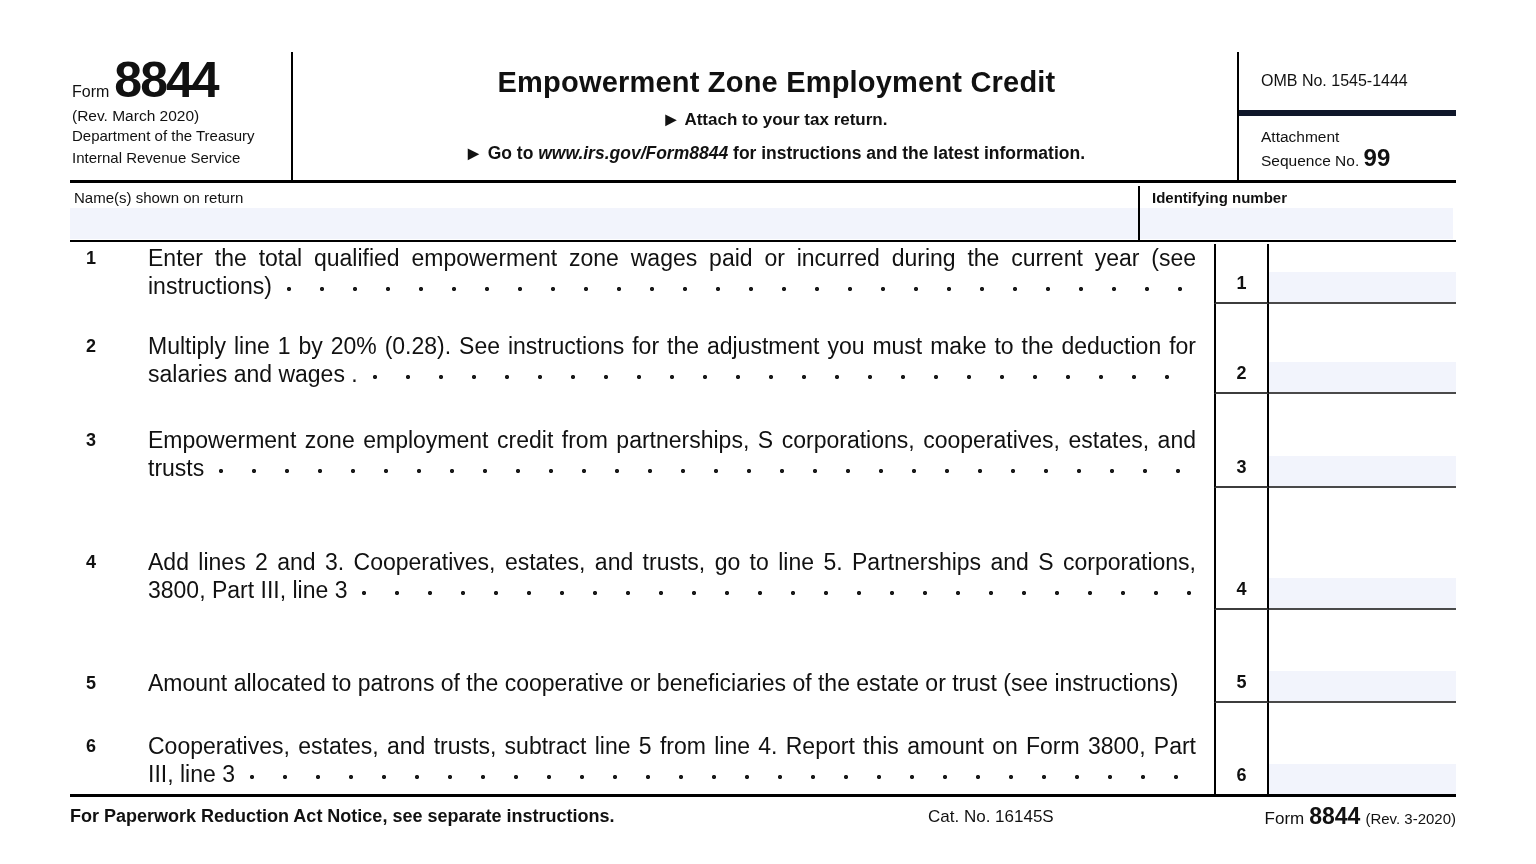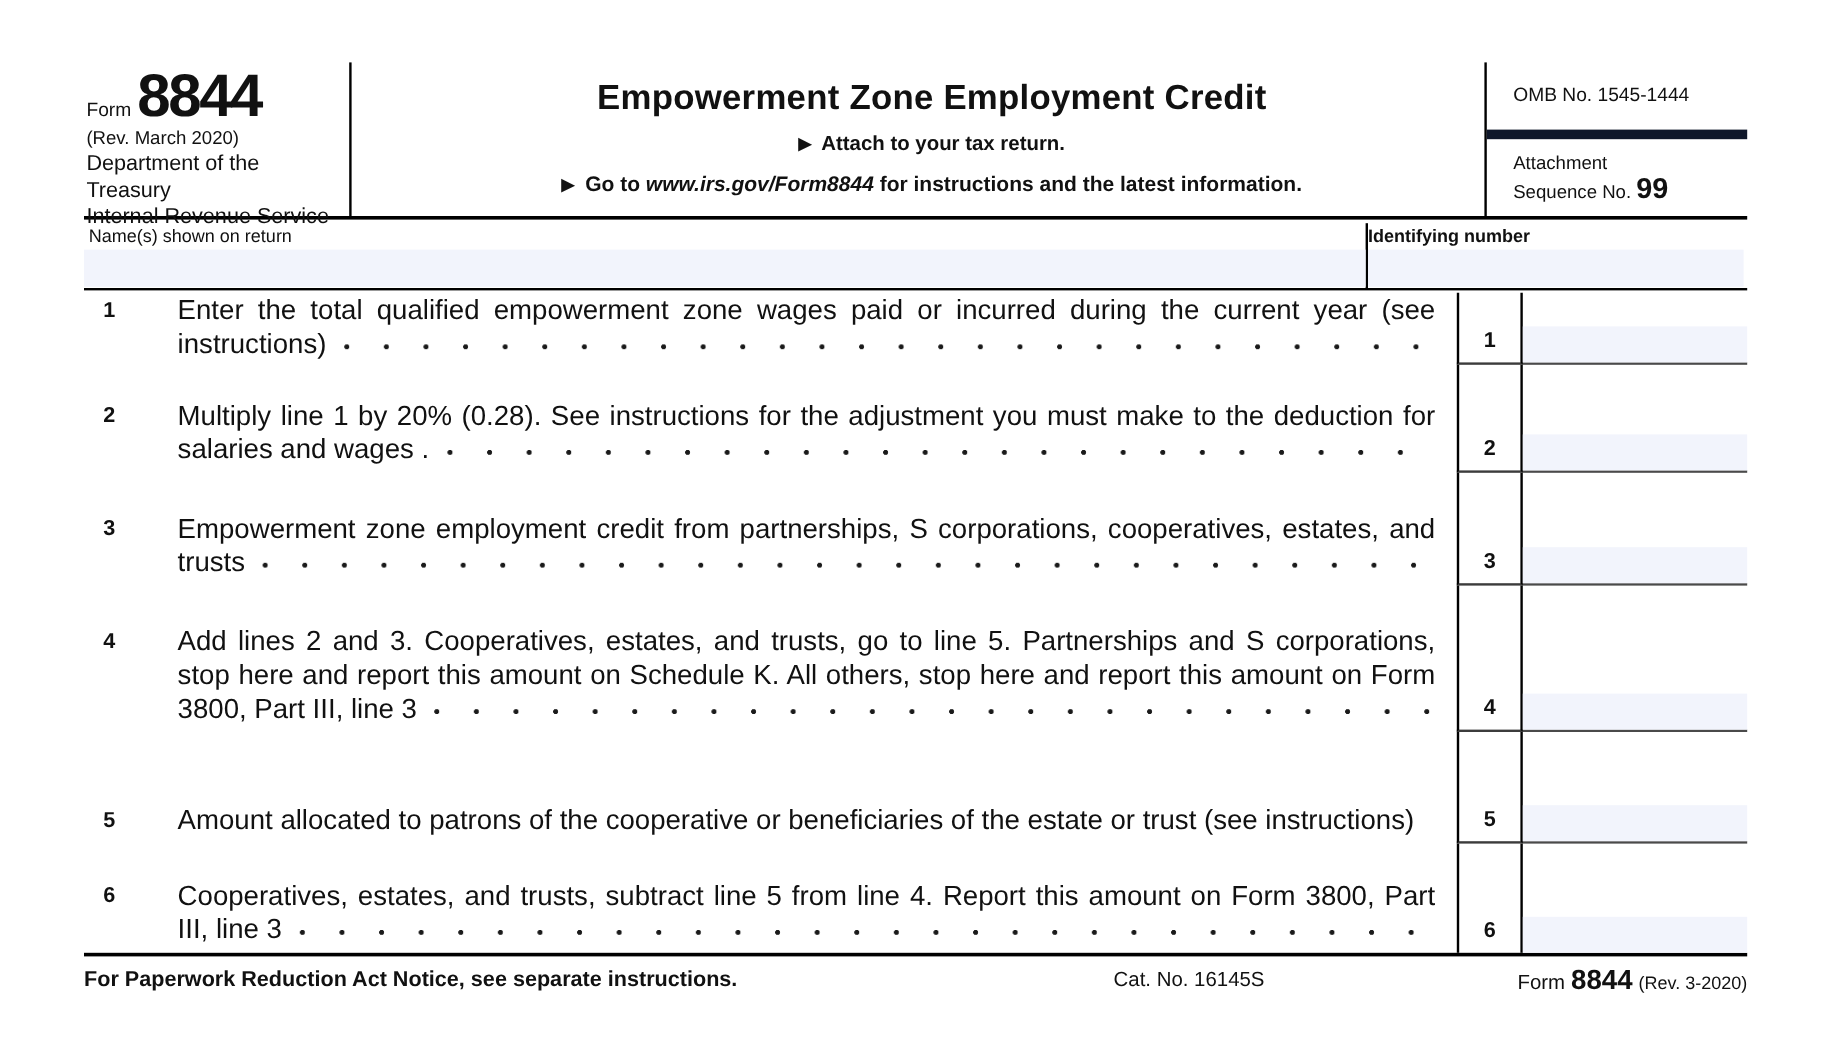--- a/index.html
+++ b/index.html
@@ -10,39 +10,39 @@
   }
 
   
   .hdr { position:absolute; left:70px; top:52px; width:1386px; height:131px;
          border-bottom:3px solid #000; display:flex; }
   .hdr-left { width:223px; border-right:2px solid #000; padding:4px 6px 0 2px; }
   .form-no-line { display:flex; align-items:baseline; gap:5px; }
   .form-word { font-size:16px; }
   .form-no { font-size:50px; font-weight:bold; letter-spacing:-2px; line-height:48px; }
   .rev { font-size:15.5px; margin-top:3px; }
-  .dept { font-size:18px; line-height:22px; }
+  .dept { font-size:15px; line-height:22px; }
   .hdr-center { flex:1; text-align:center;padding-left:23px; }
   .hdr-center h1 { font-size:29px; font-weight:bold; margin-top:14px; letter-spacing:0.2px; }
   .attach { margin-top:11px; font-weight:bold; font-size:17px; }
   .goto { margin-top:13px; font-weight:bold; font-size:17.5px; }
   .arrow { font-size:14px; position:relative; top:-1px; margin-right:4px; }
   .hdr-right { width:219px; border-left:2px solid #000; }
   .omb { height:64px; display:flex; align-items:center; padding-left:22px;
-         font-size:16px; border-bottom:8px solid #0f172a; }
+         font-size:16px; border-bottom:6px solid #0f172a; }
   .attseq { padding:10px 0 0 22px; font-size:15.5px; line-height:21px; }
   .seq99 { font-size:24px; font-weight:bold; }
 
   
   .namerow { position:absolute; left:70px; top:186px; width:1386px; height:56px;
              border-bottom:2px solid #000; display:flex; }
   .name-part { width:1070px; border-right:2px solid #000; position:relative; }
   .id-part { flex:1; position:relative; }
   .rowlbl { font-size:15px; padding:3px 0 0 4px; white-space:nowrap; }
-  .id-part .rowlbl { font-weight:bold; padding-left:0; }
+  .id-part .rowlbl { font-weight:bold; padding-left:12px; }
   .field { background:#f2f4fc; }
   .name-field { position:absolute; left:0; right:0; bottom:1px; height:31px; }
   .id-field { position:absolute; left:0; right:3px; bottom:1px; height:31px; }
 
   
   .items { position:absolute; left:70px; top:244px; width:1386px;
            border-bottom:3px solid #000; }
   .row { display:flex; }
   .r1 { height:60px; } .r2 { height:90px; } .r3 { height:94px; }
   .r4 { height:122px; } .r5 { height:93px; } .r6 { height:91px; }
@@ -188,21 +188,20 @@
         <div class="field amt-field"></div>
       </div>
     </div>
 
     <div class="row r4">
       <div class="cell-text">
         <div class="inner">
           <div class="num">4</div>
           <div class="para">
             <div class="jline">Add lines 2 and 3. Cooperatives, estates, and trusts, go to line 5. Partnerships and S corporations,</div>
-            <div class="jline">stop here and report this amount on Schedule K. All others, stop here and report this amount on Form</div>
             <div class="lastline">
               <span class="ll-text">3800, Part III, line 3</span>
               <span class="dotfill"></span>
             </div>
           </div>
         </div>
       </div>
       <div class="cell-numbox">
           <span>4</span>
         </div>

